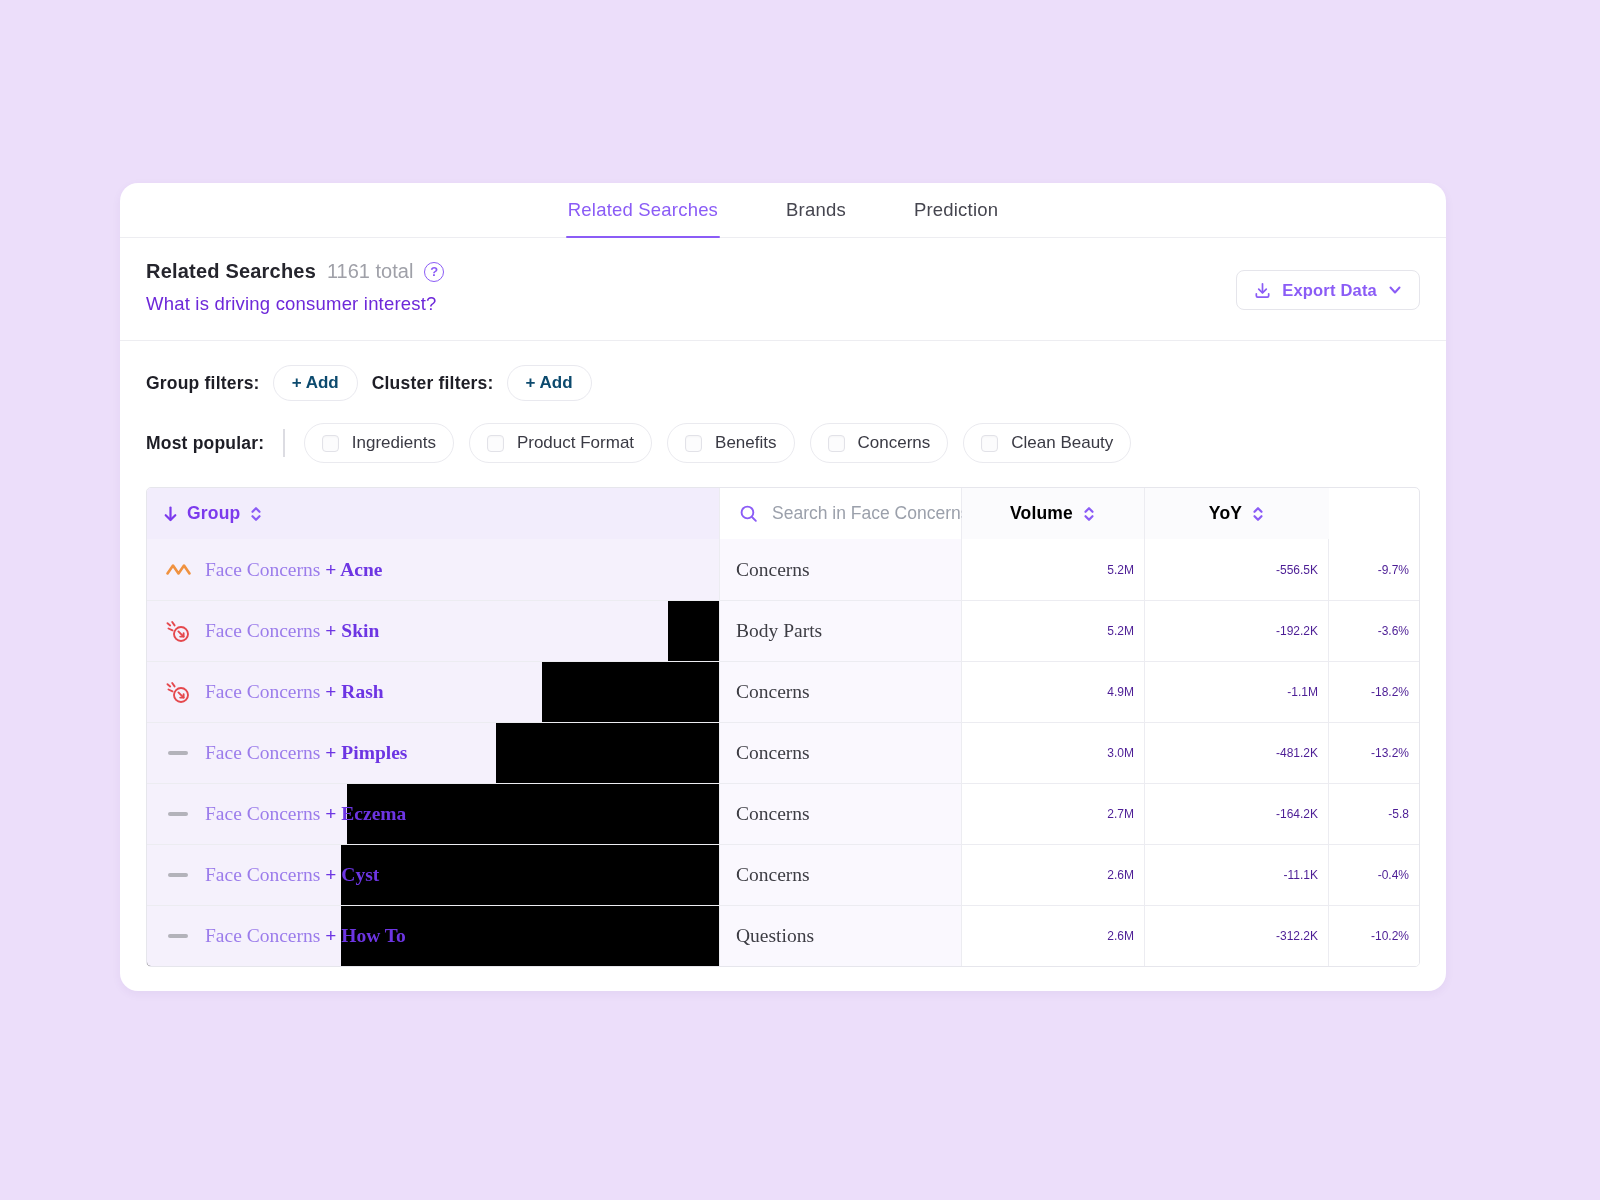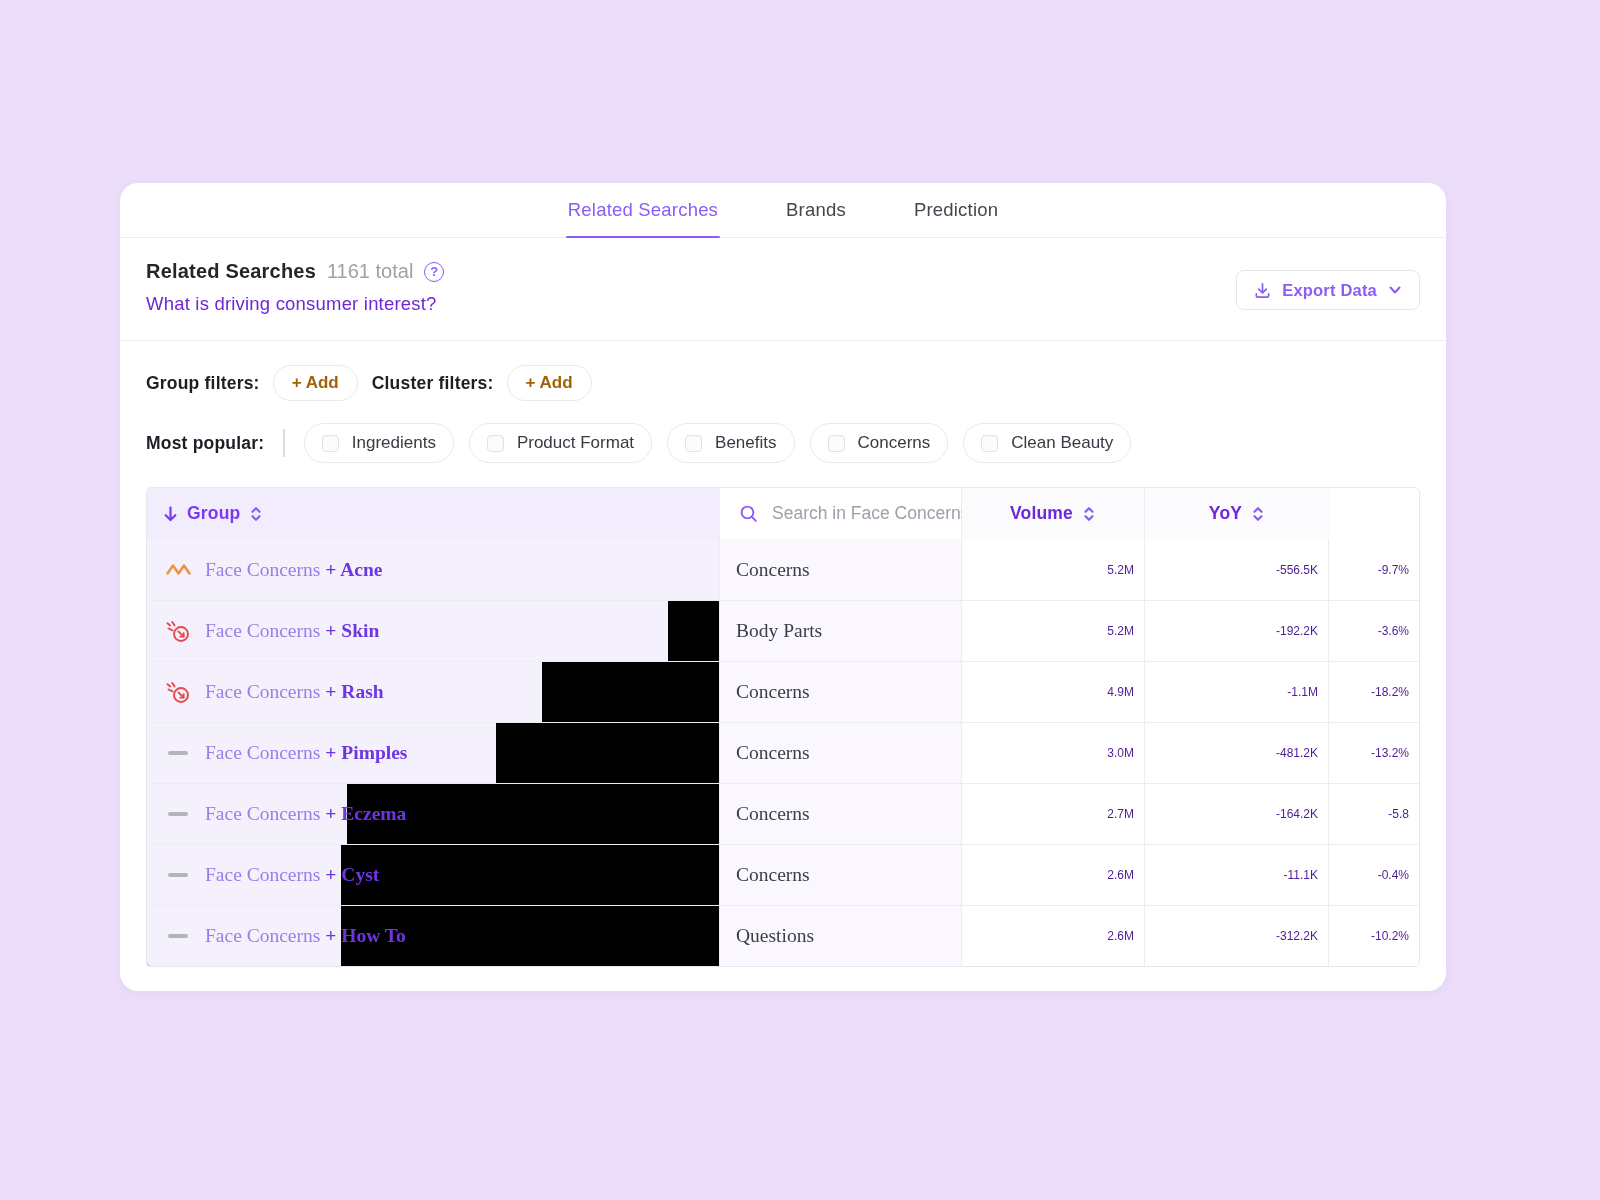--- a/index.html
+++ b/index.html
@@ -47,21 +47,21 @@
     color:#8b5cf6; font-size:16.5px; font-weight:700; letter-spacing:.2px; cursor:pointer;
   }
   
   .filters { padding:24px 26px 0; }
   .frow { display:flex; align-items:center; }
   .frow + .frow { margin-top:22px; }
   .flabel { font-size:17.5px; font-weight:700; color:#1e1e26; letter-spacing:.2px; }
   .add-pill {
     margin-left:13px; display:inline-flex; align-items:center; gap:7px;
     border:1px solid #e9e9ef; border-radius:20px; padding:7px 18px;
-    color:#a16207; font-size:17px; font-weight:600; cursor:pointer; background:#fff;
+    color:#0c4a6e; font-size:17px; font-weight:600; cursor:pointer; background:#fff;
   }
   .cluster-gap { margin-left:14px; }
   .vsep { width:1.5px; height:28px; background:#dcdce2; margin:0 19px; }
   .pills { display:flex; gap:15px; }
   .pill {
     display:flex; align-items:center; gap:13px;
     border:1px solid #eaeaef; border-radius:22px; padding:9px 17px;
     font-size:17px; color:#3a3a44; cursor:pointer; background:#fff;
   }
   .cbox {
@@ -83,21 +83,21 @@
   .search-cell input {
     border:none; outline:none; font-size:17.5px; color:#3a3a44; flex:1;
     font-family:"Liberation Sans", sans-serif; background:transparent;
   }
   .search-cell input::placeholder { color:#9ba0ab; }
   .ghead {
     background:#f2edfc; color:#7c3aed; font-weight:700; font-size:17.5px;
     padding-left:15px; gap:8px; cursor:pointer; letter-spacing:.2px;
   }
   .nhead {
-    background:#fbfbfd; color:#6d28d9; font-weight:700; font-size:17.5px;
+    background:#fbfbfd; color:#000000; font-weight:700; font-size:17.5px;
     justify-content:center; gap:9px; cursor:pointer; letter-spacing:.2px;
   }
   .name-cell { gap:13px; background:#000000; }
   .vbar { position:absolute; left:0; top:0; bottom:0; background:#f5f1fc; }
   .trend { width:28px; margin-left:17px; display:flex; align-items:center; justify-content:center; position:relative; }
   .dash { width:20px; height:4.5px; border-radius:3px; background:#b3b3ba; }
   .term { position:relative; font-family:"Liberation Serif", serif; font-size:19.5px; cursor:pointer; }
   .term .prefix { color:#9b7ceb; }
   .term .kw { color:#6d35e3; font-weight:700; margin-left:5px; }
   .group-cell {

